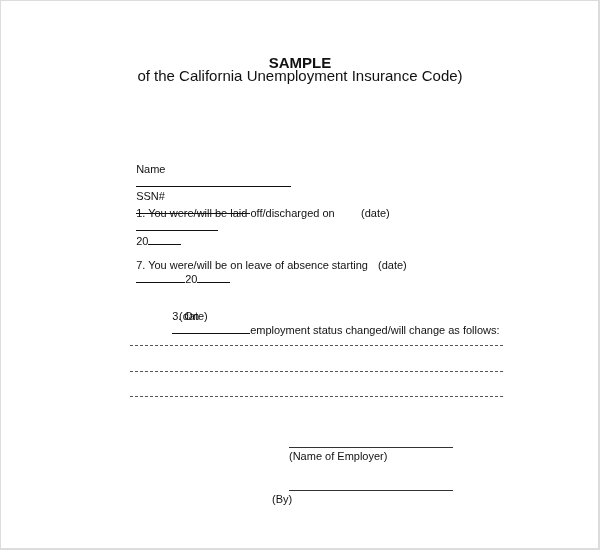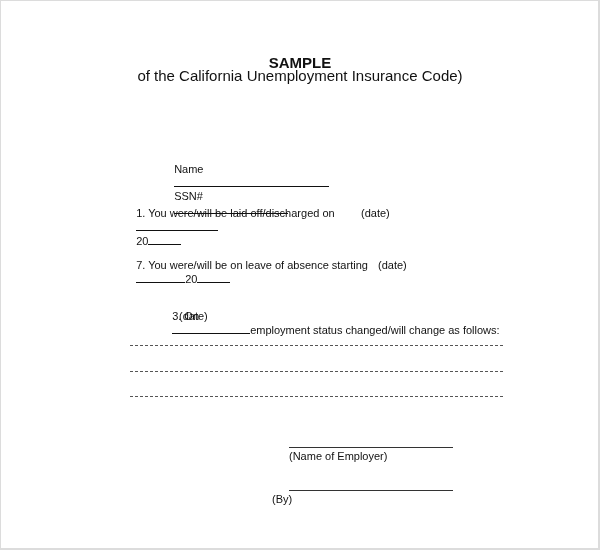--- a/index.html
+++ b/index.html
@@ -63,21 +63,21 @@
 </head>
 <body>
 
 <div class="page"></div>
 
 <div class="title-block">
   <div class="bold">SAMPLE</div>
   <div>of the California Unemployment Insurance Code)</div>
 </div>
 
-<div class="abs txt" style="left:130px; top:150px;margin-left:38px;">
+<div class="abs txt" style="left:130px; top:150px;">
   <span>Name</span>
   <span class="blank" style="width:155px;"></span>
   <span>SSN#</span>
   <span class="blank" style="width:114px;"></span>
 </div>
 
 <div class="abs txt" style="left:130px; top:194px;">
   <span>1. You were/will be laid off/discharged on</span>
   <span class="blank" style="width:82px;"></span>
   <span>20</span><span class="blank" style="width:33px;"></span>

